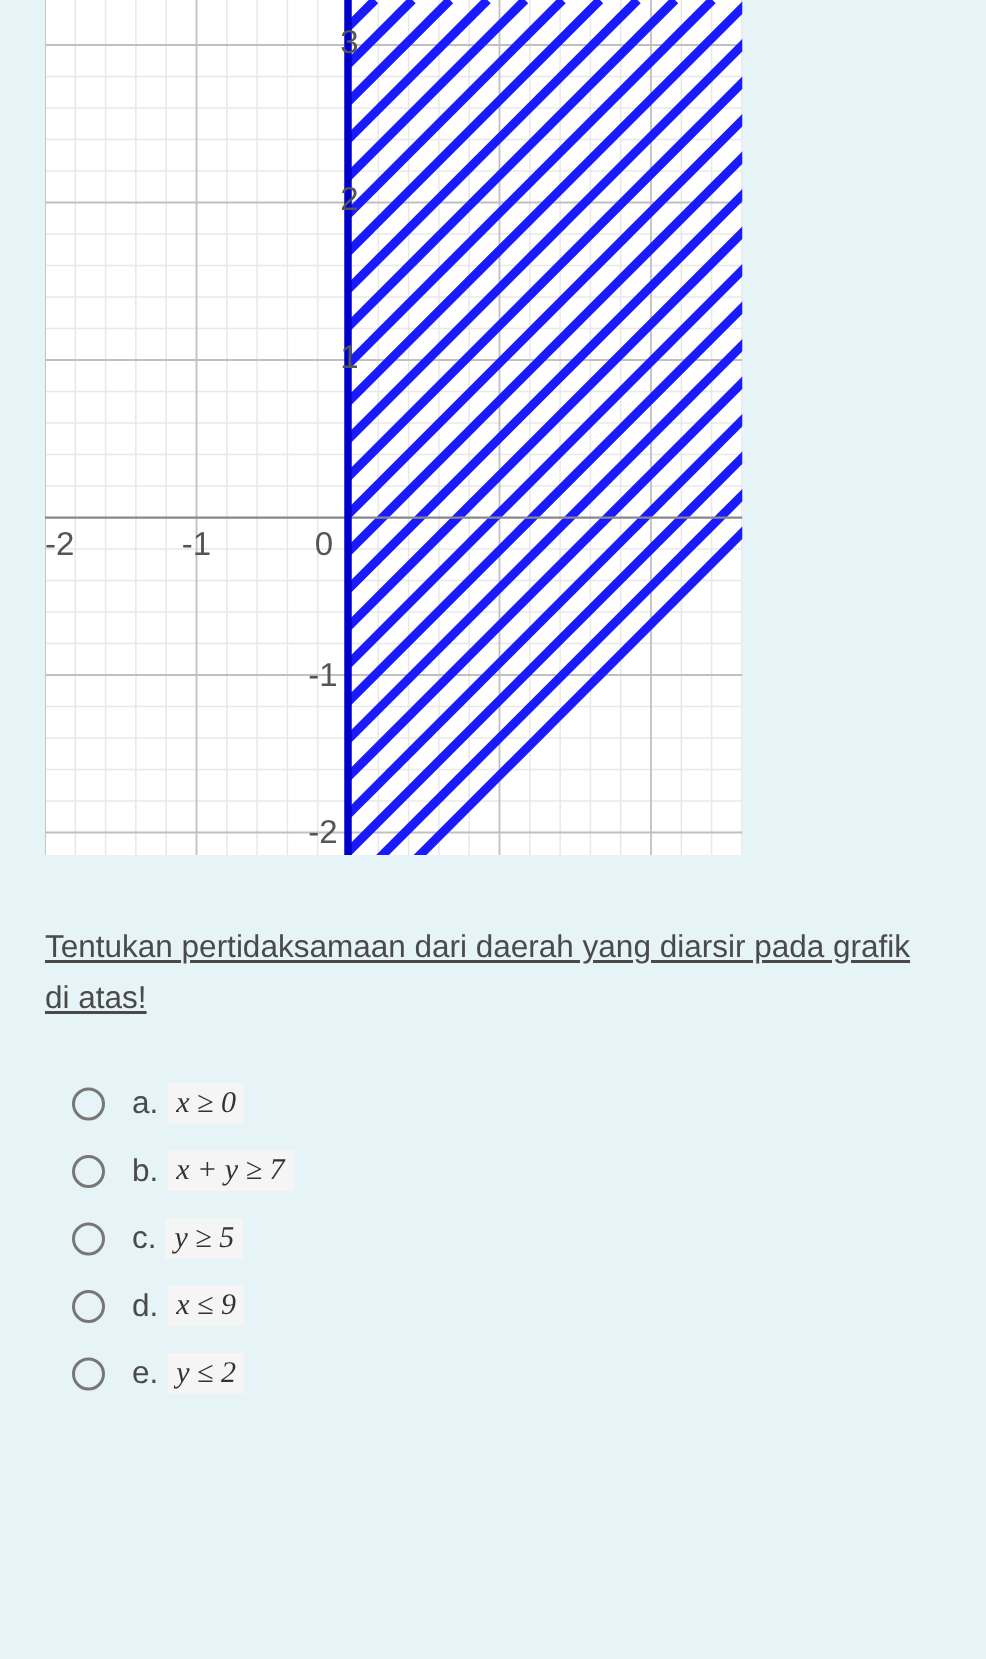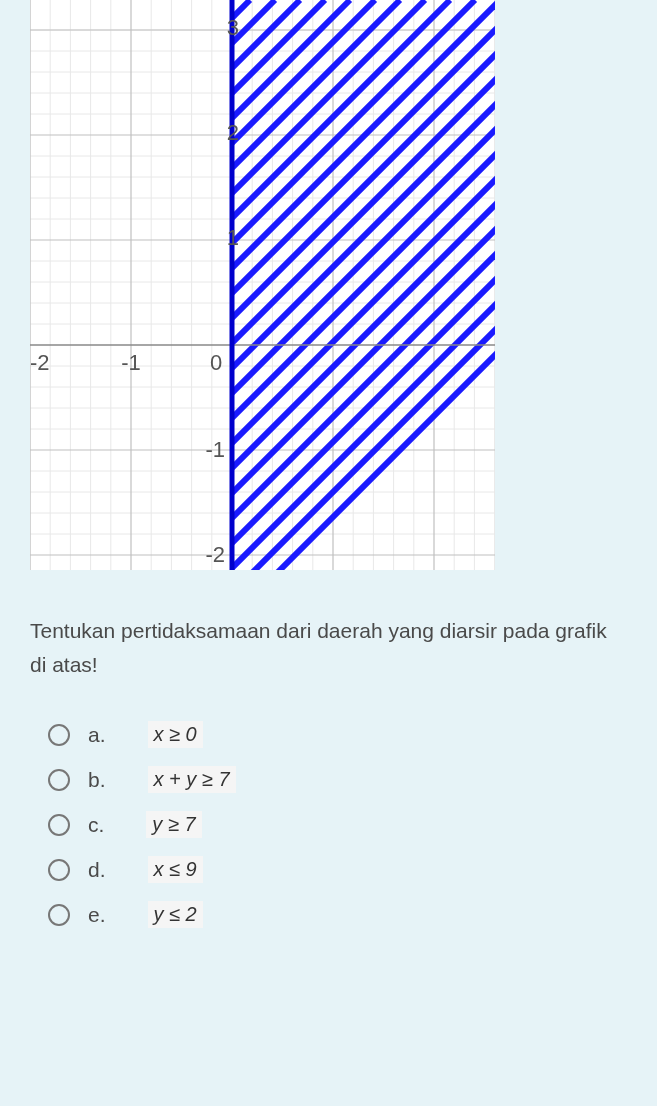--- a/index.html
+++ b/index.html
@@ -13,20 +13,21 @@
     padding: 0 30px 40px 30px;
   }
   .graph-wrap {
     margin-bottom: 40px;
   }
   .question-text {
     font-size: 21px;
     color: #4a4a4a;
     line-height: 1.6;
     margin-bottom: 40px;
+    text-decoration: underline;
   }
   .select-one {
     font-size: 21px;
     color: #4a4a4a;
     margin-bottom: 20px;
   }
   .option {
     display: flex;
     align-items: center;
     margin-bottom: 18px;
@@ -47,26 +48,25 @@
     color: #4a4a4a;
     display: flex;
     align-items: center;
   }
   .option-letter {
     margin-right: 6px;
   }
   .math-box {
     background: #f5f5f5;
     padding: 2px 6px;
-    font-family: Liberation Sans, sans-serif;
+    font-family: Liberation Serif, serif;
     font-style: italic;
     font-size: 20px;
     color: #333;
     display: inline-block;
-    margin-left: 36px;
   }
 </style>
 </head>
 <body>
 
 <div class="container">
 
   <div class="graph-wrap">
     <svg width="465" height="570" viewBox="0 0 465 570">
 
@@ -199,21 +199,21 @@
     <div class="option-label">
       <span class="option-letter">b.</span>
       <span class="math-box">x + y ≥ 7</span>
     </div>
   </div>
 
   <div class="option">
     <div class="radio"></div>
     <div class="option-label">
       <span class="option-letter">c.</span>
-      <span class="math-box">y ≥ 7</span>
+      <span class="math-box">y ≥ 5</span>
     </div>
   </div>
 
   <div class="option">
     <div class="radio"></div>
     <div class="option-label">
       <span class="option-letter">d.</span>
       <span class="math-box">x ≤ 9</span>
     </div>
   </div>

